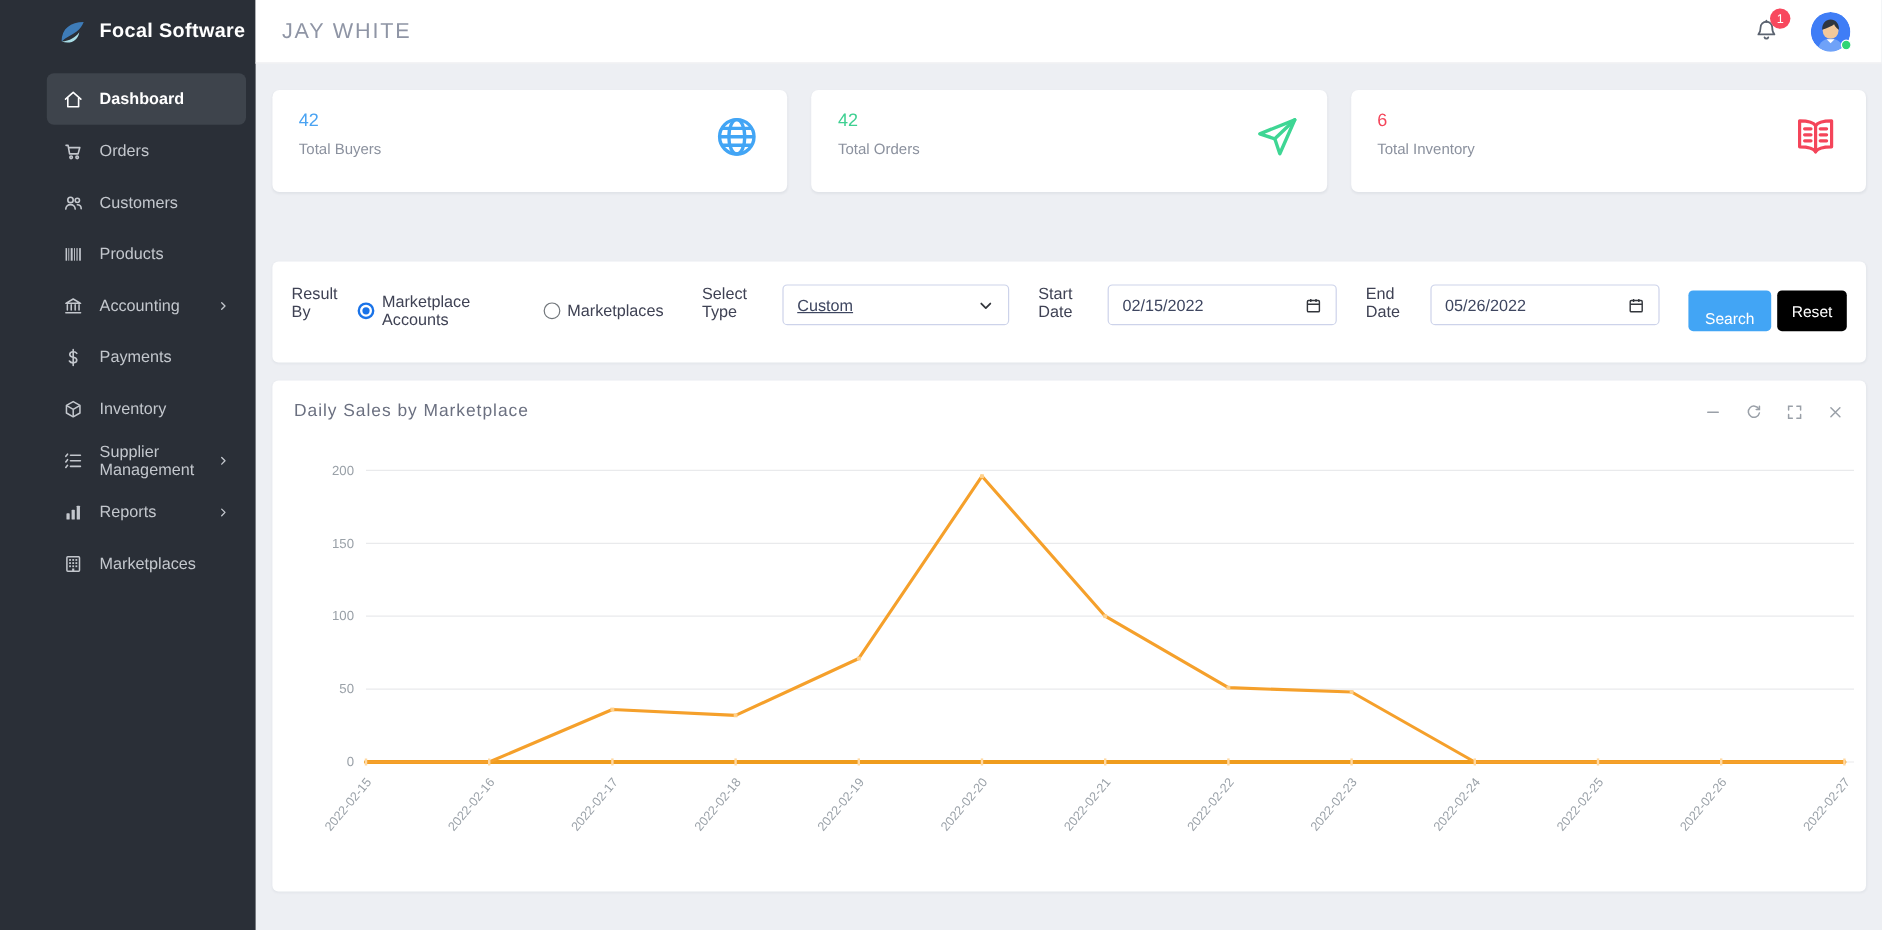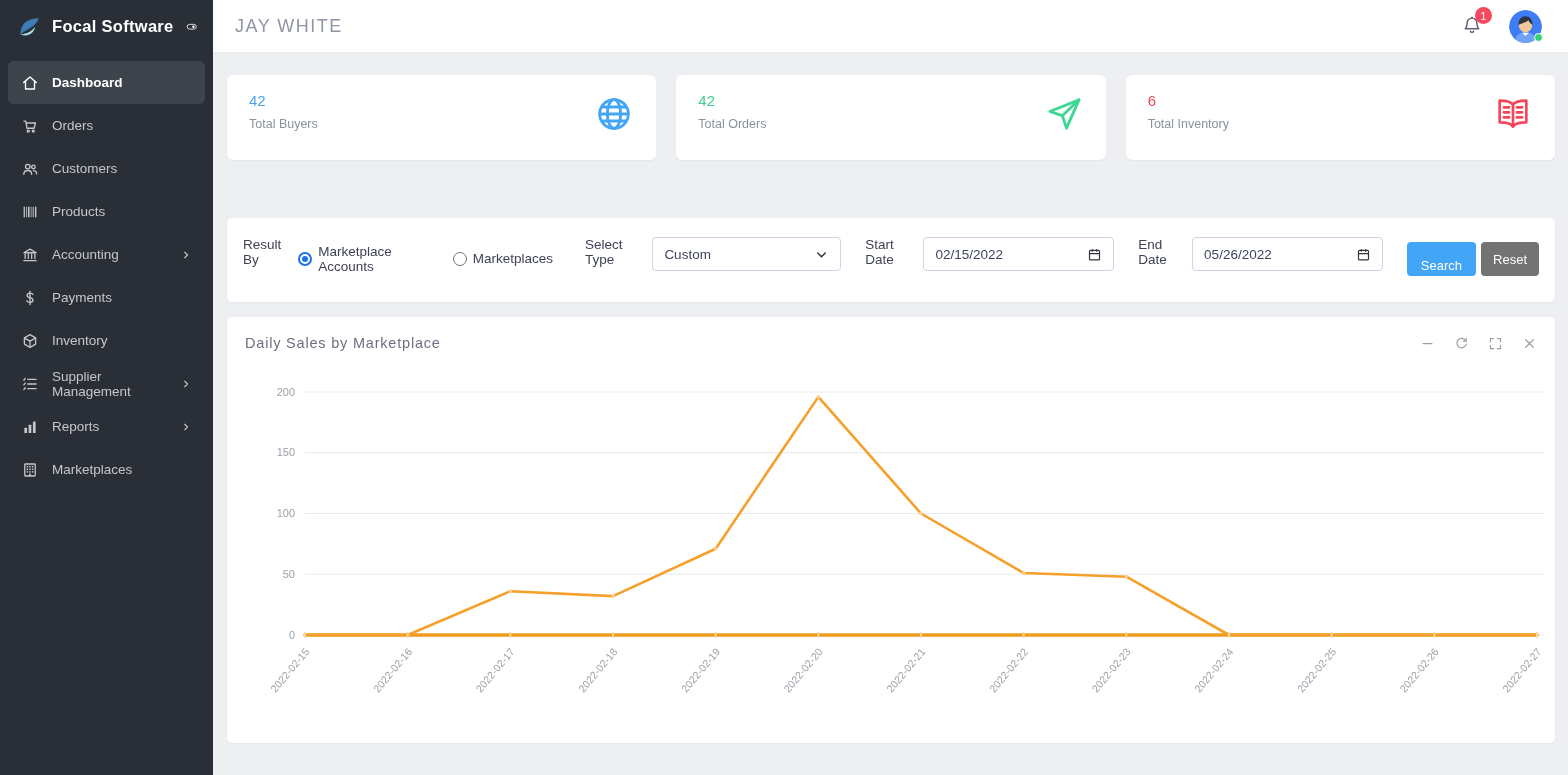--- a/index.html
+++ b/index.html
@@ -1,20 +1,20 @@
 <!DOCTYPE html>
 <html><head>
 <meta charset="utf-8">
 <style>
   * { margin:0; padding:0; box-sizing:border-box; }
   html,body { width:1568px; height:775px; overflow:hidden; }
   body { font-family:"Liberation Sans", sans-serif; background:#edeff3; display:flex; }
 
   
-  .sidebar { width:213px; height:775px; background:#2a2f37; flex:0 0 213px; display:flex; flex-direction:column; }
+  .sidebar { width:213px; height:775px; background:#2a2f37; flex:0 0 213px; display:flex; flex-direction:column;padding-left:31px; }
   .brand-row { height:53px; display:flex; align-items:center; gap:10px; padding:0 16px; }
   .brand-leaf { width:26px; height:26px; flex:0 0 26px; }
   .brand-name { color:#fff; font-size:16.5px; font-weight:600; letter-spacing:.3px; white-space:nowrap; }
   .brand-toggle { width:17px; height:17px; margin-left:2px; }
   .menu { padding:8px 8px 0 8px; }
   .menu-item { height:43px; display:flex; align-items:center; gap:13px; padding:0 13px; border-radius:6px;
                color:#c3c7cd; font-size:13.5px; cursor:pointer; }
   .menu-item.active { background:#3e444c; color:#ffffff; font-weight:bold; }
   .menu-item .mi-icon { width:18px; height:18px; flex:0 0 18px; display:inline-flex; }
   .menu-item .mi-icon svg { width:18px; height:18px; }
@@ -52,28 +52,28 @@
   .f-col { display:flex; flex-direction:row; }
   .f-label { font-size:13.5px; color:#3f4254; margin-bottom:9px; }
   .radio-row { display:flex; align-items:center; gap:6px; margin-top:4px; font-size:13.5px; color:#3f4254; }
   .radio { width:14px; height:14px; border-radius:50%; display:inline-block; position:relative; cursor:pointer; flex:0 0 14px; }
   .radio.sel { border:2px solid #1a73e8; }
   .radio.sel::after { content:""; position:absolute; left:2px; top:2px; width:6px; height:6px; border-radius:50%; background:#1a73e8; }
   .radio.unsel { border:1.5px solid #70757a; }
   .radio-label { margin-right:8px; cursor:pointer; }
   .ctrl { height:34px; border:1px solid #cdd3ea; border-radius:4px; background:#fff; display:flex; align-items:center;
           padding:0 11px; font-size:13.5px; color:#3e4660; cursor:pointer; }
-  .select-ctrl { width:196px; justify-content:space-between; }
+  .select-ctrl { width:196px; justify-content:space-between;text-decoration:underline; }
   .date-ctrl { width:198px; justify-content:space-between; }
   .ctrl svg { width:15px; height:15px; color:#33363c; }
   .btn-row { display:flex; align-items:flex-end; gap:5px; padding-bottom:0; }
   .btn { height:34px; border:none; border-radius:4px; color:#fff; font-size:13px; padding:16px 14px;
          font-family:"Liberation Sans", sans-serif; cursor:pointer; }
   .btn-search { background:#42a5f5; }
-  .btn-reset { background:#737373; padding:0 12px; }
+  .btn-reset { background:#000000; padding:0 12px; }
 
   
   .chart-panel { margin-top:15px; background:#fff; border-radius:5px; box-shadow:0 1px 2px rgba(40,50,70,.05);
                  padding:18px 18px 6px 18px; height:426px; }
   .chart-head { display:flex; align-items:center; }
   .chart-title { color:#6b7080; font-size:14.5px; letter-spacing:.8px; }
   .chart-tools { margin-left:auto; display:flex; align-items:center; gap:19px; color:#9aa0a8; }
   .chart-tools span { width:15px; height:15px; display:inline-flex; cursor:pointer; }
   .chart-tools svg { width:15px; height:15px; }
   .chart-body { margin-top:26px; padding-left:8px; }

